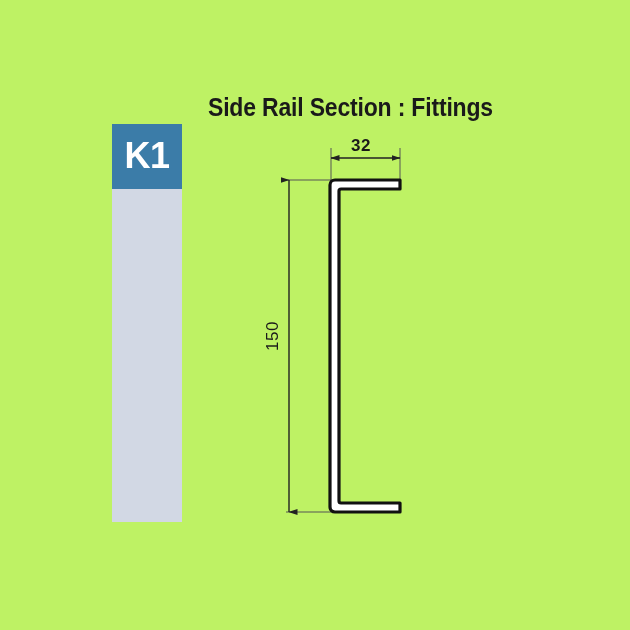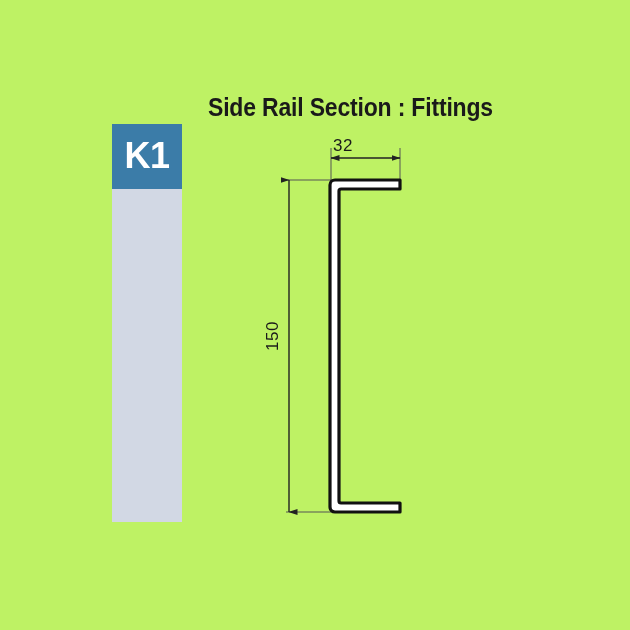--- a/index.html
+++ b/index.html
@@ -90,23 +90,24 @@
 
   
   .dim-text {
     position: absolute;
     font-family: "Liberation Sans", sans-serif;
     font-size: 17px;
     color: #1a1a1a;
     white-space: nowrap;
   }
   #dim-width-text {
-    left: 333px;
+    left: 351px;
     top: 136px;
     letter-spacing: 0.5px;
+    font-weight: bold;
   }
   #dim-height-text {
     left: 258px;
     top: 326px;
     transform: rotate(-90deg);
     transform-origin: center center;
     letter-spacing: 0.5px;
   }
 </style>
 </head>

